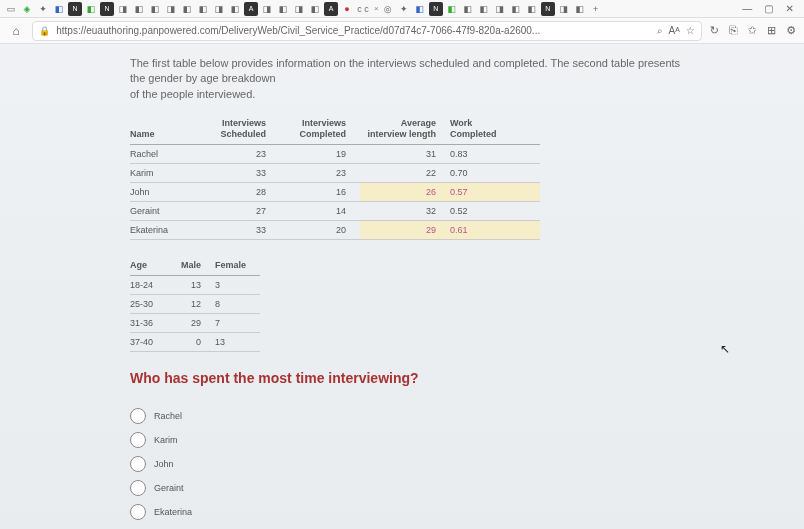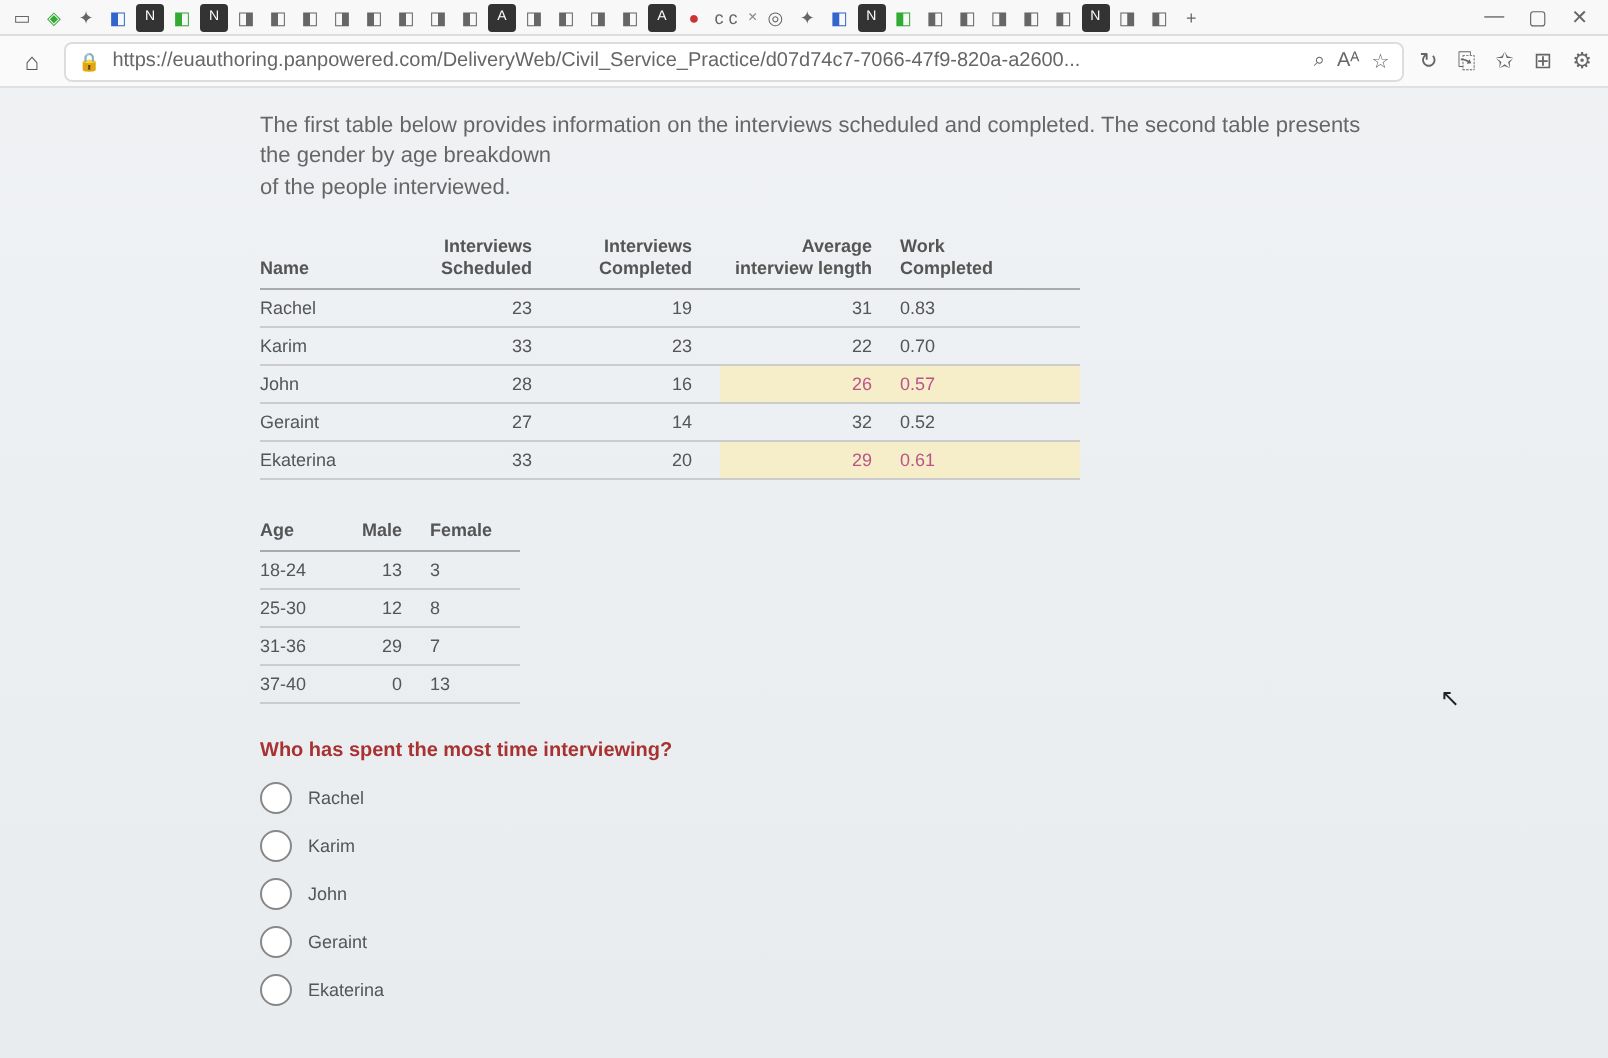--- a/index.html
+++ b/index.html
@@ -113,24 +113,24 @@
     .table1 th:nth-child(3), .table1 td:nth-child(3){ width: 80px; text-align:right;}
     .table1 th:nth-child(4), .table1 td:nth-child(4){ width: 90px; text-align:right;}
     .table1 th:nth-child(5), .table1 td:nth-child(5){ width: 90px; padding-right: 30px;}
     .hl { background: rgba(255, 235, 160, 0.5); color: #b58; }
     
     .table2 th:nth-child(1), .table2 td:nth-child(1){ width: 50px; }
     .table2 th:nth-child(2), .table2 td:nth-child(2){ width: 35px; text-align:right;}
     .table2 th:nth-child(3), .table2 td:nth-child(3){ width: 45px; text-align:left;}
 
     .question {
-      font-size: 10px;
+      font-size: 14px;
       font-weight: bold;
       color: #a83232;
-      margin-bottom: 10px;
+      margin-bottom: 22px;
     }
     .options { display: flex; flex-direction: column; gap: 8px; }
     .opt {
       display: flex;
       align-items: center;
       gap: 8px;
       font-size: 9px;
       color: #555;
       cursor: pointer;
     }

